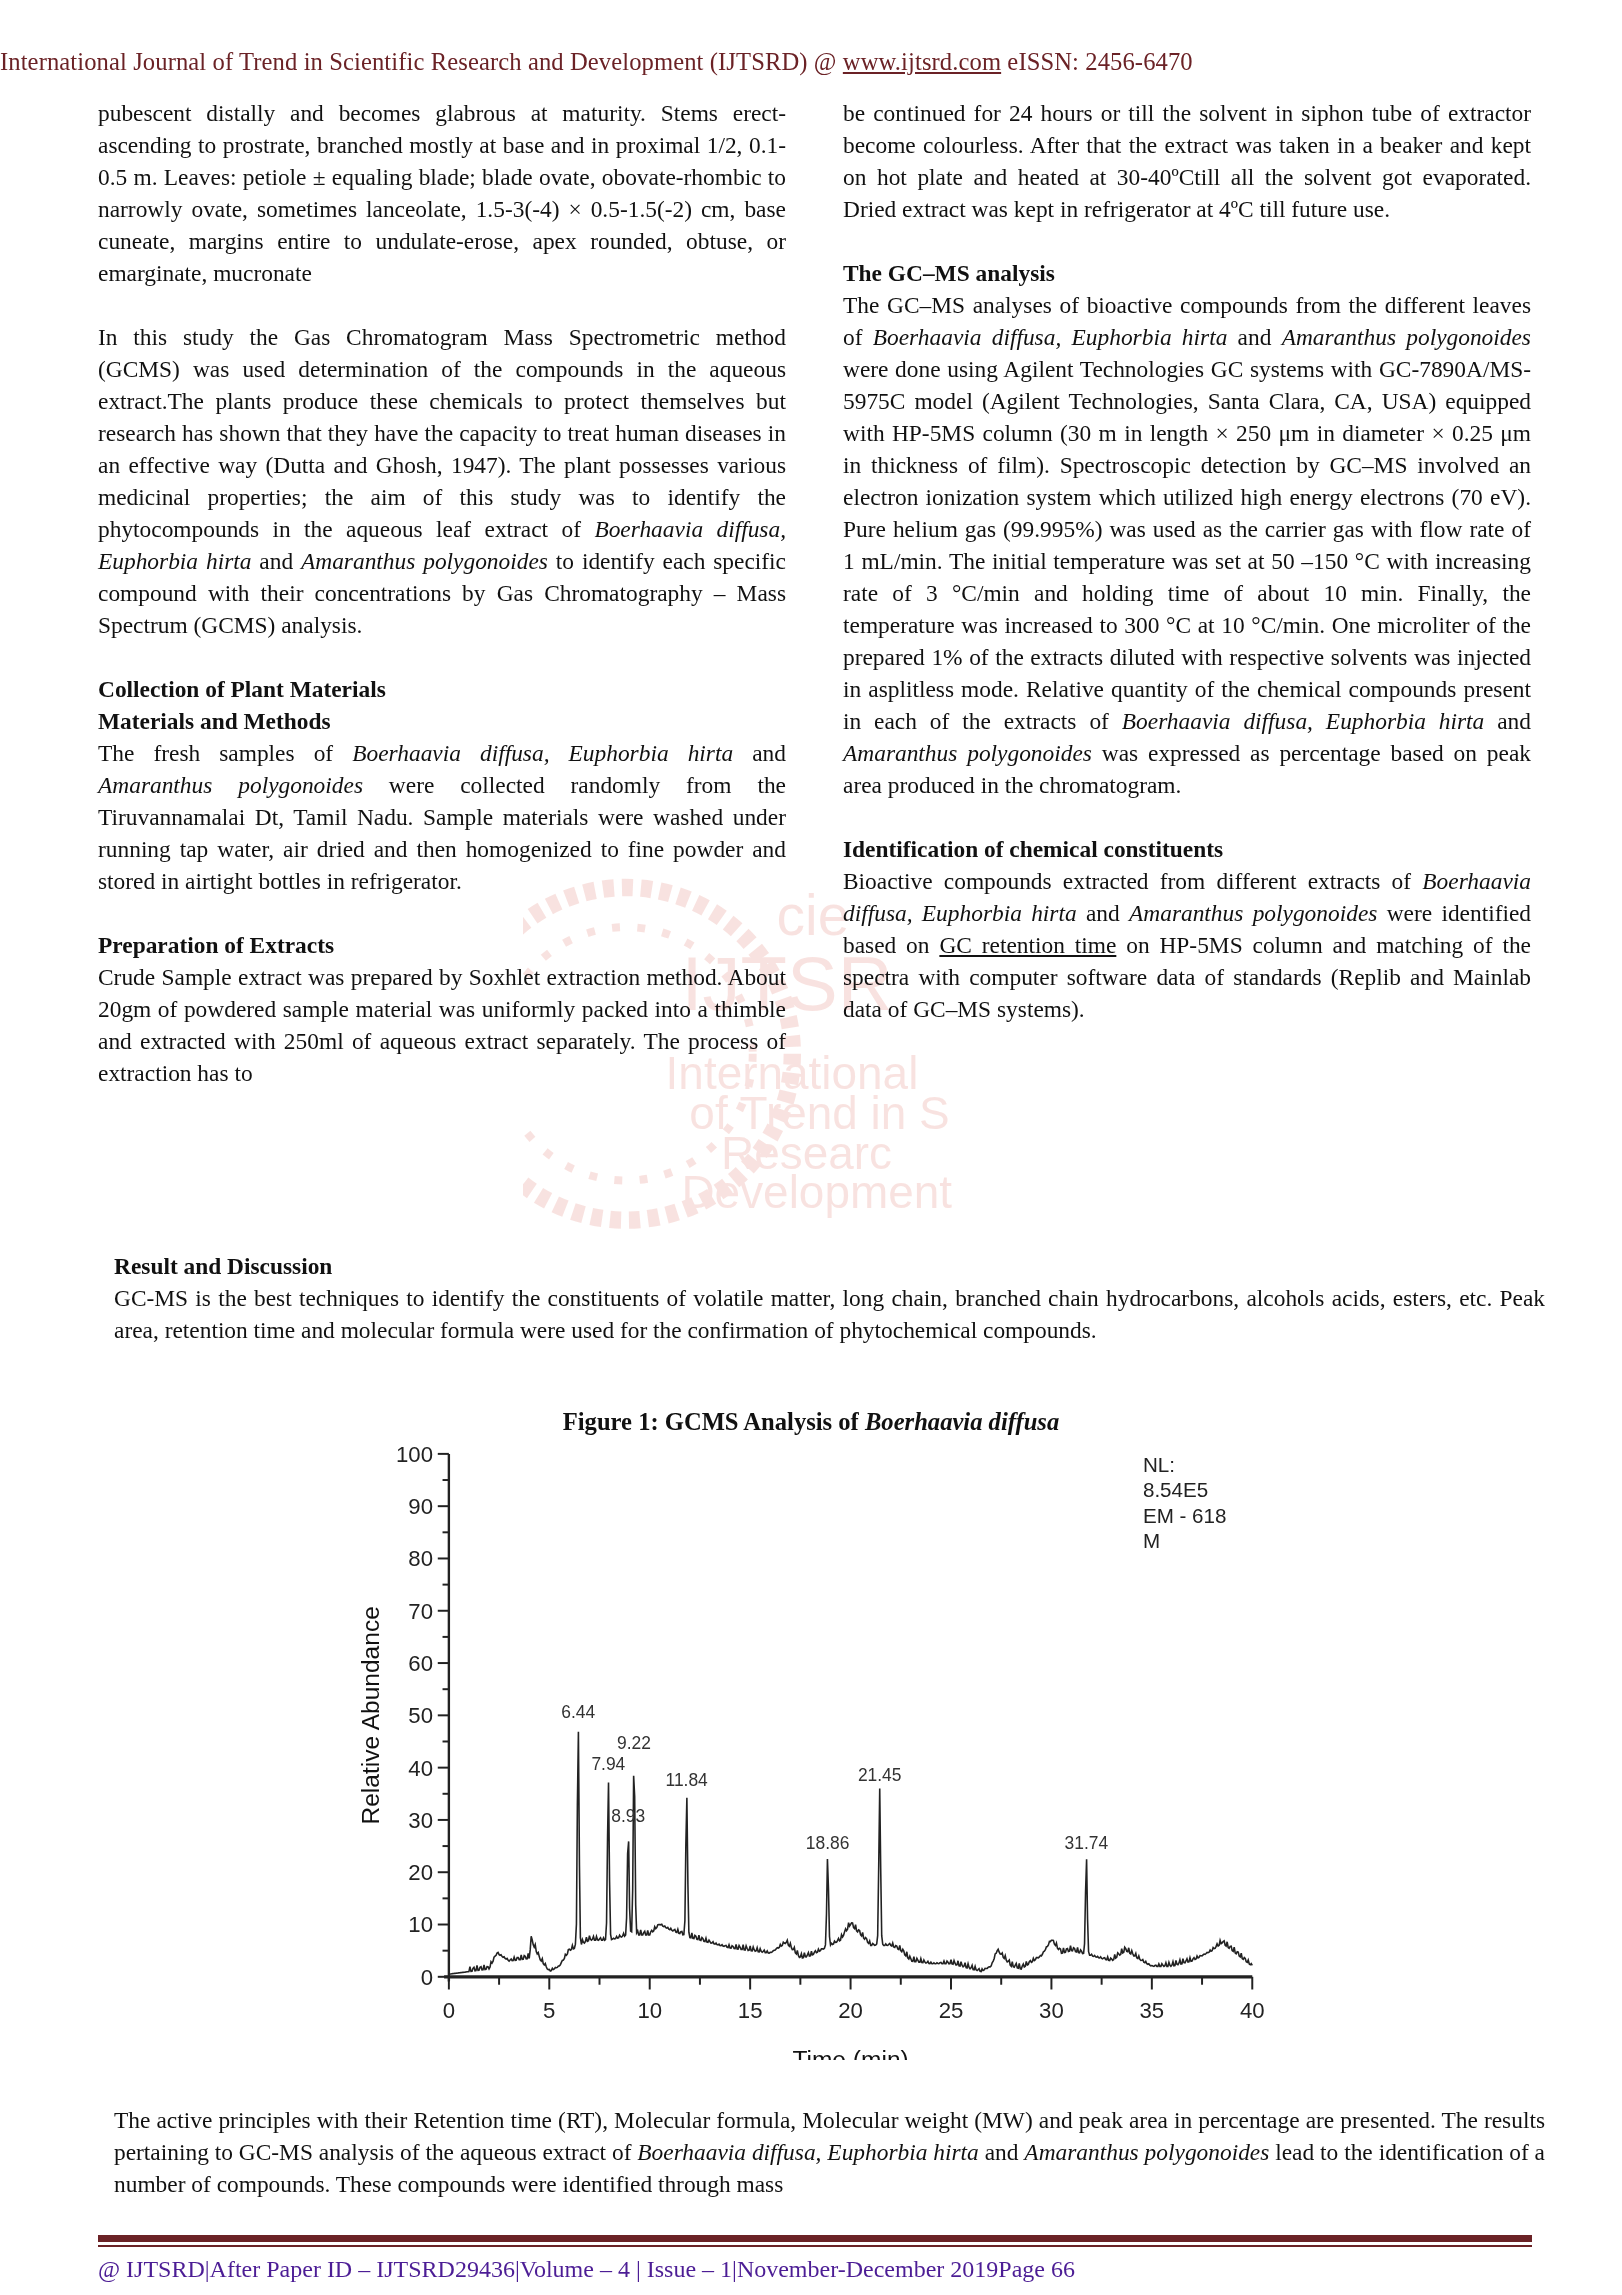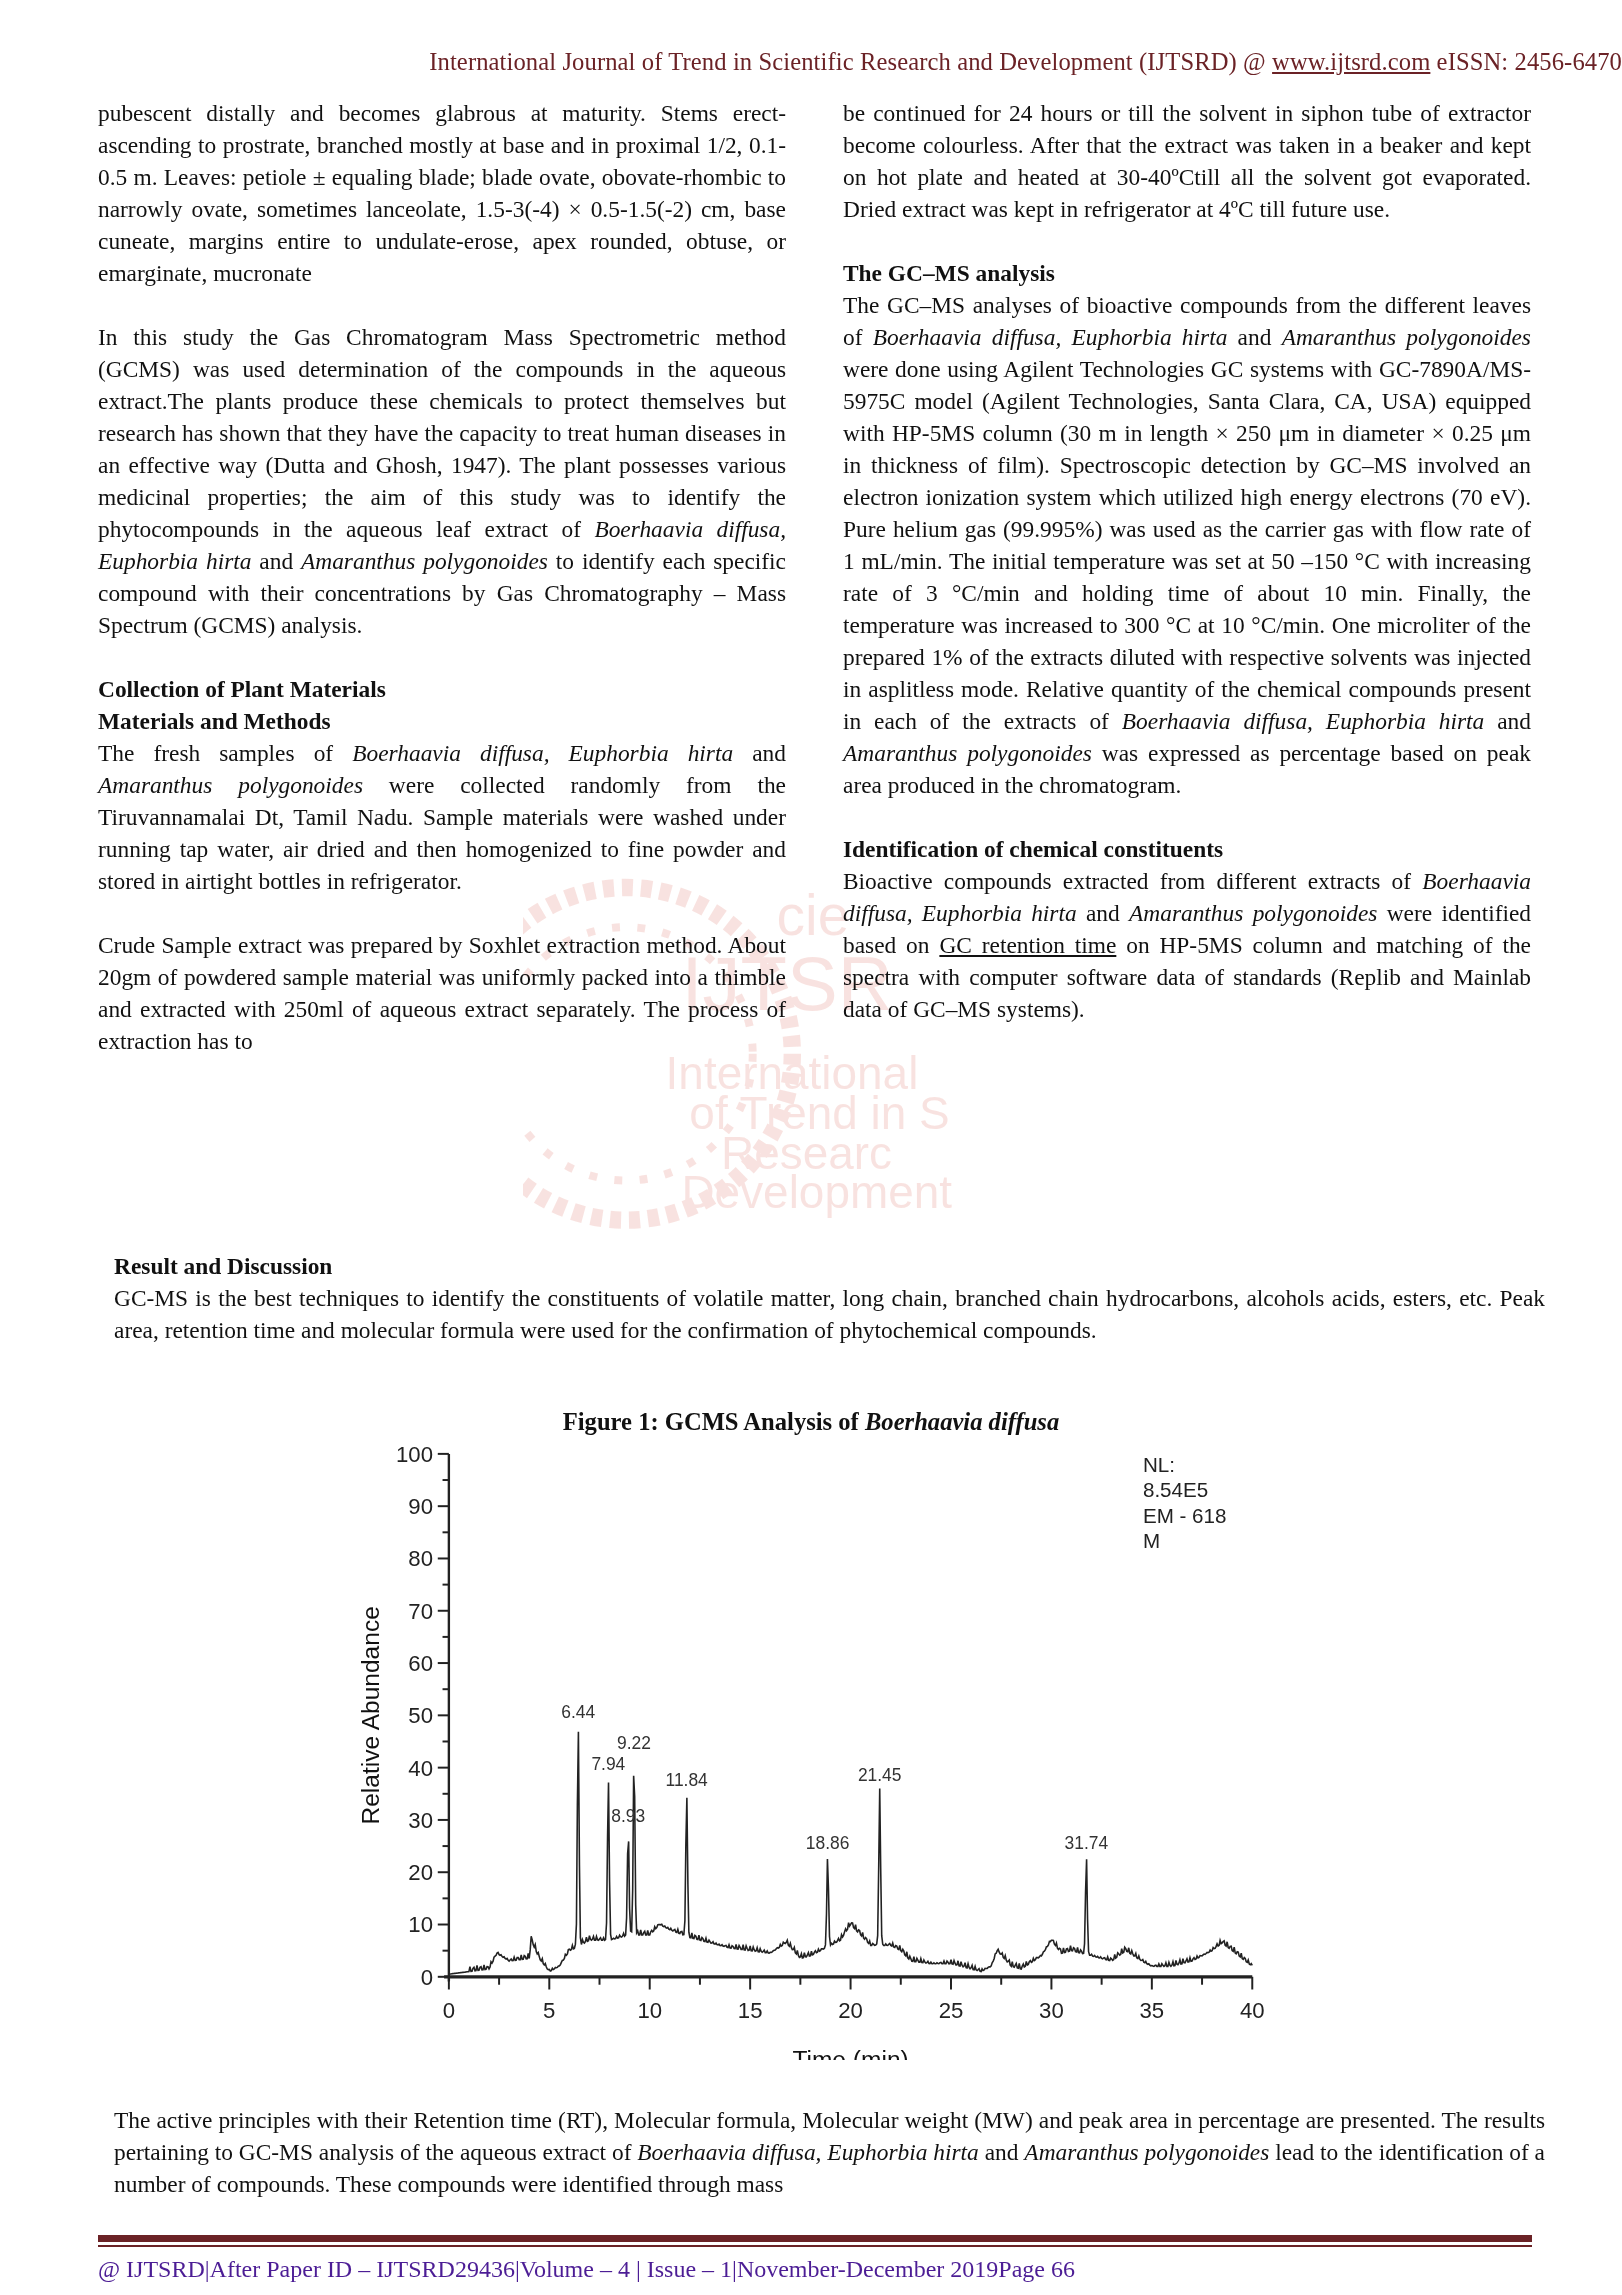--- a/index.html
+++ b/index.html
@@ -1,18 +1,18 @@
 <!DOCTYPE html>
 <html style="font-size:12.7px"><head>
 <meta charset="utf-8">
 <style>
   html, body { margin:0; padding:0; background:#ffffff; }
   body { width:1622px; height:2295px; position:relative; overflow:hidden;
          font-family:"Liberation Serif", "DejaVu Serif", serif; color:#111; }
-  .header { position:absolute; top:48px; left:0; width:1622px; text-align:right;
+  .header { position:absolute; top:48px; left:0; width:1622px; text-align:left;
             font-size:24.6px; color:#6b2226; letter-spacing:0.1px; }
   .header a { color:#6b2226; text-decoration:underline; }
   .col { position:absolute; width:688px; font-size:23.4px; line-height:32px; text-align:justify; }
   .col-left { left:98px; top:97px; }
   .col-right { left:843px; top:97px; }
   .col p { margin:0; }
   .col .gap { height:32px; }
   .h { font-weight:bold; margin:0; }
   i { font-style:italic; }
   .u { text-decoration:underline; }
@@ -49,20 +49,21 @@
 
 <div class="col col-left">
   <p>pubescent distally and becomes glabrous at maturity. Stems erect-ascending to prostrate, branched mostly at base and in proximal 1/2, 0.1-0.5 m. Leaves: petiole ± equaling blade; blade ovate, obovate-rhombic to narrowly ovate, sometimes lanceolate, 1.5-3(-4) × 0.5-1.5(-2) cm, base cuneate, margins entire to undulate-erose, apex rounded, obtuse, or emarginate, mucronate</p>
   <div class="gap"></div>
   <p><span>In this study the Gas Chromatogram Mass Spectrometric method (GCMS) was used determination of the compounds in the aqueous extract.The plants produce these chemicals to protect themselves but research has shown that they have the capacity to treat human diseases in an effective way (Dutta and Ghosh, 1947). The plant possesses various medicinal properties; the aim of this study was to identify the phytocompounds in the aqueous leaf extract of </span><i>Boerhaavia diffusa,</i><i> Euphorbia hirta</i><span> and </span><i>Amaranthus polygonoides</i><span> to identify each specific compound with their concentrations by Gas Chromatography – Mass Spectrum (GCMS) analysis.</span></p>
   <div class="gap"></div>
   <p class="h">Collection of Plant Materials</p>
   <p class="h">Materials and Methods</p>
   <p><span>The fresh samples of </span><i>Boerhaavia diffusa, Euphorbia hirta</i><span> and </span><i>Amaranthus polygonoides</i><span> were collected randomly from the Tiruvannamalai Dt, Tamil Nadu. Sample materials were washed under running tap water, air dried and then homogenized to fine powder and stored in airtight bottles in refrigerator.</span></p>
   <div class="gap"></div>
+  <p class="h">Preparation of Extracts</p>
   <p>Crude Sample extract was prepared by Soxhlet extraction method. About 20gm of powdered sample material was uniformly packed into a thimble and extracted with 250ml of aqueous extract separately. The process of extraction has to</p>
 </div>
 
 <div class="col col-right">
   <p>be continued for 24 hours or till the solvent in siphon tube of extractor become colourless. After that the extract was taken in a beaker and kept on hot plate and heated at 30-40ºCtill all the solvent got evaporated. Dried extract was kept in refrigerator at 4ºC till future use.</p>
   <div class="gap"></div>
   <p class="h">The GC–MS analysis</p>
   <p><span>The GC–MS analyses of bioactive compounds from the different leaves of </span><i>Boerhaavia diffusa, Euphorbia hirta</i><span> and </span><i>Amaranthus polygonoides</i><span> were done using Agilent Technologies GC systems with GC-7890A/MS-5975C model (Agilent Technologies, Santa Clara, CA, USA) equipped with HP-5MS column (30 m in length × 250 μm in diameter × 0.25 μm in thickness of film). Spectroscopic detection by GC–MS involved an electron ionization system which utilized high energy electrons (70 eV). Pure helium gas (99.995%) was used as the carrier gas with flow rate of 1 mL/min. The initial temperature was set at 50 –150 °C with increasing rate of 3 °C/min and holding time of about 10 min. Finally, the temperature was increased to 300 °C at 10 °C/min. One microliter of the prepared 1% of the extracts diluted with respective solvents was injected in asplitless mode. Relative quantity of the chemical compounds present in each of the extracts of </span><i>Boerhaavia diffusa, Euphorbia hirta</i><span> and </span><i>Amaranthus polygonoides</i><span> was expressed as percentage based on peak area produced in the chromatogram.</span></p>
   <div class="gap"></div>
   <p class="h">Identification of chemical constituents</p>

